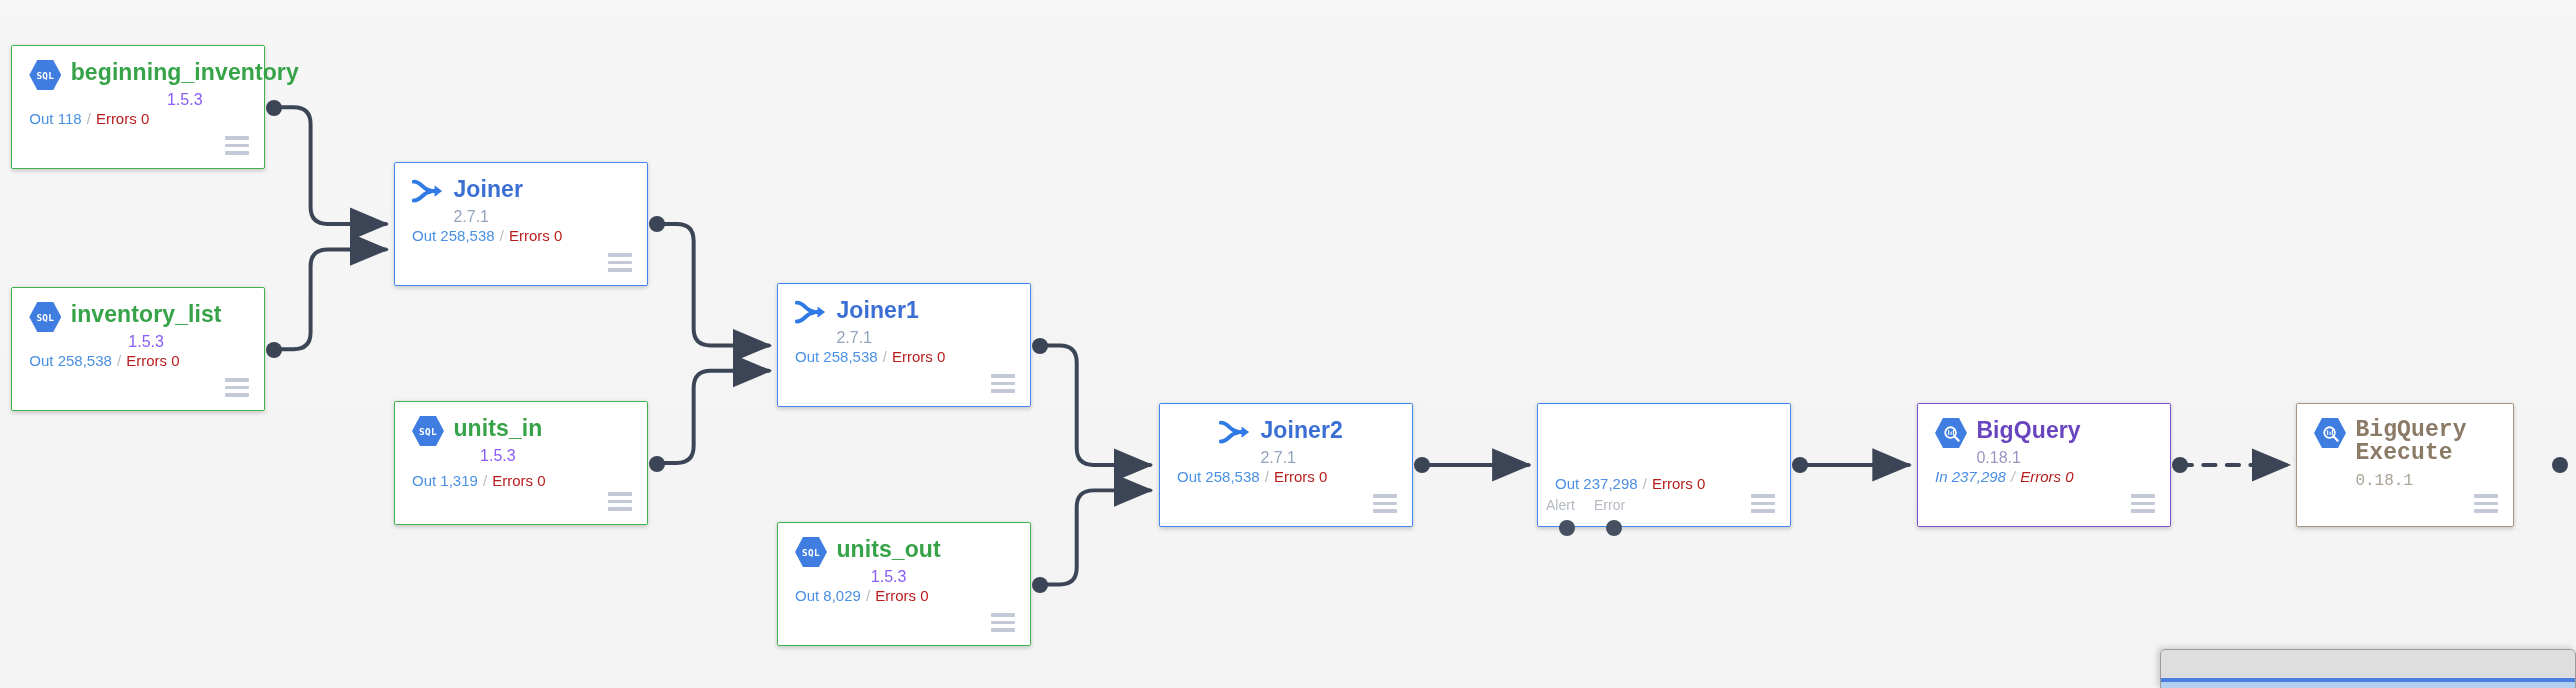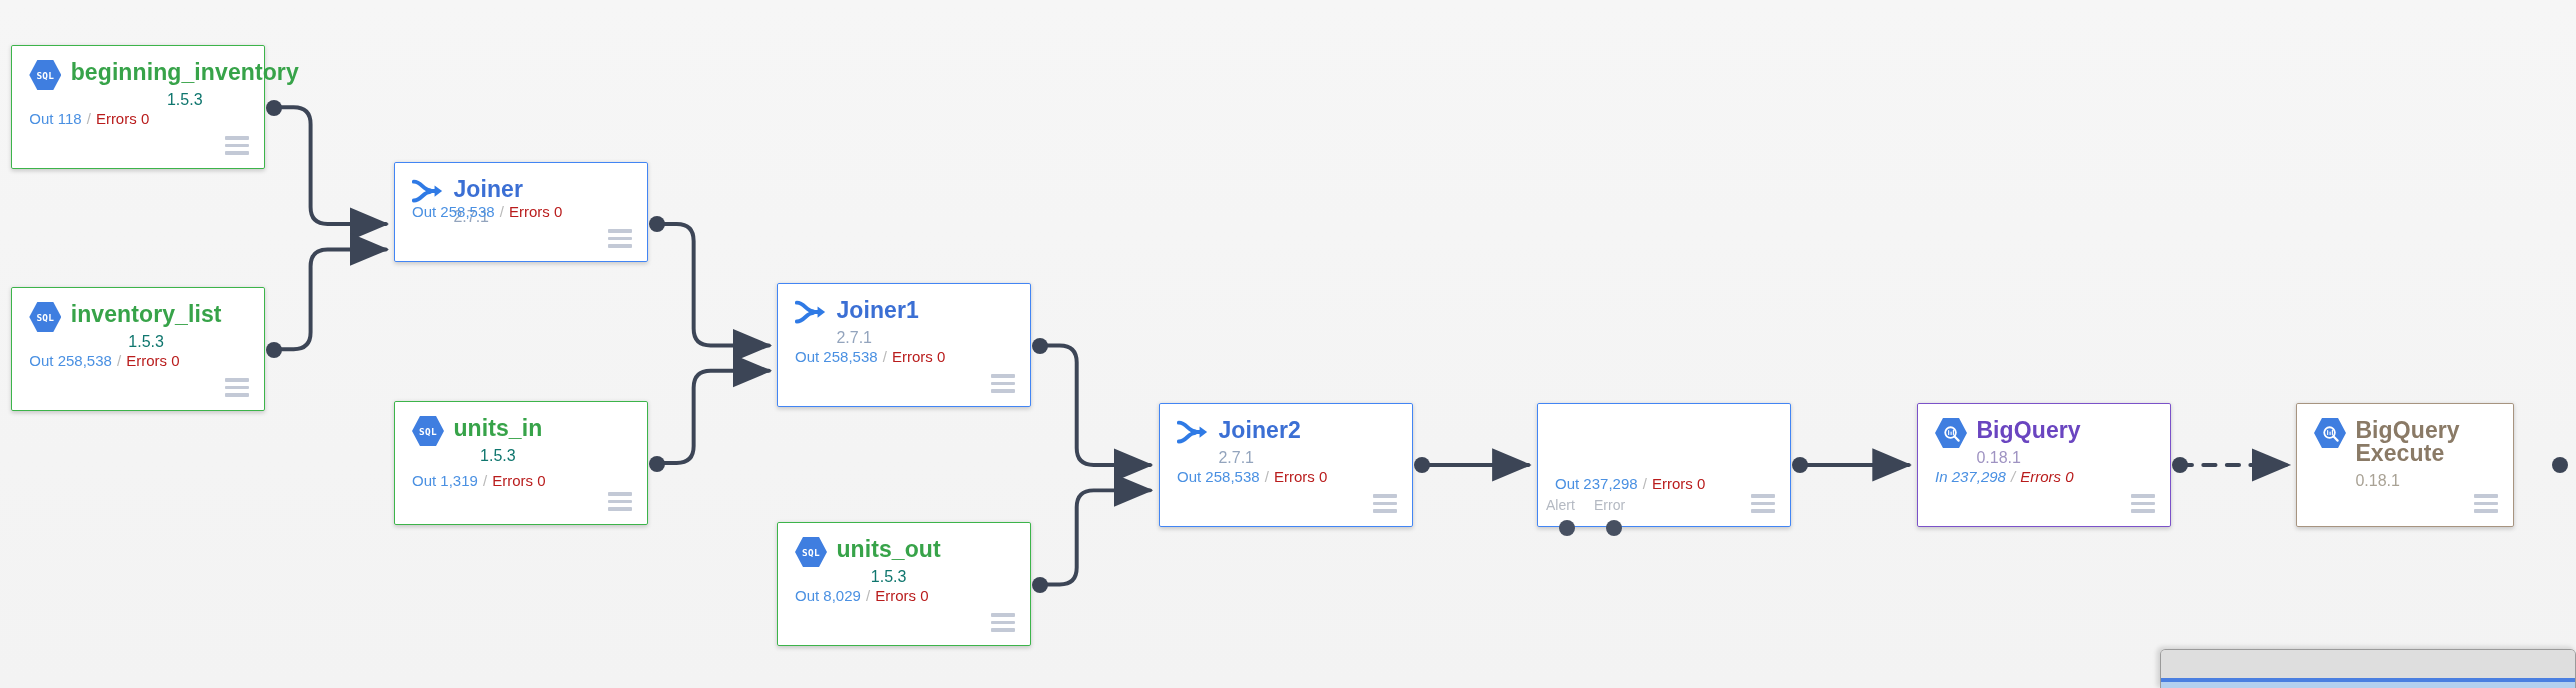--- a/index.html
+++ b/index.html
@@ -34,21 +34,21 @@
   .m-out{color:#4a90e2;}
   .m-sep{color:#b9b9b9;padding:0 0.9px;}
   .m-err{color:#b91c1c;}
   .hamb{position:absolute;right:15px;bottom:13px;width:24.5px;}
   .hamb i{display:block;height:3.8px;background:#c3c9d6;border-radius:0.9px;margin-bottom:3.8px;}
   .hamb i:last-child{margin-bottom:0;}
 
   
   .v-source{border-color:#3cb44a;text-align:center;}
   .v-source .nname{color:#37a349;}
-  .v-source .nver{color:#0f766e;}
+  .v-source .nver{color:#8b5cf6;}
   .v-transform{border-color:#4285f4;}
   .v-transform .nname{color:#3b6fd4;}
   .v-transform .nver{color:#93a4bd;}
   .v-sink{border-color:#7b52c9;}
   .v-sink .nname{color:#6a45c0;}
   .v-sink .nver{color:#9f93c2;}
   .v-action{border-color:#a79480;}
   .v-action .nname{color:#8a7a66;}
   .v-action .nver{color:#a9a295;}
 
@@ -211,21 +211,21 @@
       <span class="m-err"><span>Errors</span> <span>0</span></span>
     </div>
     <div class="hamb">
         <i></i>
         <i></i>
         <i></i>
       </div>
   </div>
   <div class="port" style="left:1032px;top:577px;"></div>
 
-  <div class="node v-transform" style="left:394px;top:162px;width:254px;height:100px;">
+  <div class="node v-transform" style="left:394px;top:162px;width:254px;height:124px;">
     <div class="hdr">
       <div class="ico">
         <svg class="joinico" viewBox="0 0 34 34" xmlns="http://www.w3.org/2000/svg">
           <path d="M2,6 C10,6 12,15 19,15 M2,26 C10,26 12,17 19,17" stroke="#2f7ae5" stroke-width="4.2" fill="none" stroke-linecap="round"></path>
           <path d="M17,16 H26" stroke="#2f7ae5" stroke-width="4.2" stroke-linecap="round"></path>
           <path d="M24,10 L32,16 L24,22 z" fill="#2f7ae5"></path>
         </svg>
       </div>
       <div class="titles">
         <span class="nname">Joiner</span>
@@ -265,21 +265,21 @@
       <span class="m-err"><span>Errors</span> <span>0</span></span>
     </div>
     <div class="hamb">
         <i></i>
         <i></i>
         <i></i>
       </div>
   </div>
   <div class="port" style="left:1032px;top:338px;"></div>
 
-  <div class="node v-transform" style="left:1159px;top:403px;width:254px;height:124px;">
+  <div class="node v-transform" style="left:1159px;top:403px;width:254px;height:124px;padding-left:42px;">
     <div class="hdr">
       <div class="ico">
         <svg class="joinico" viewBox="0 0 34 34" xmlns="http://www.w3.org/2000/svg">
           <path d="M2,6 C10,6 12,15 19,15 M2,26 C10,26 12,17 19,17" stroke="#2f7ae5" stroke-width="4.2" fill="none" stroke-linecap="round"></path>
           <path d="M17,16 H26" stroke="#2f7ae5" stroke-width="4.2" stroke-linecap="round"></path>
           <path d="M24,10 L32,16 L24,22 z" fill="#2f7ae5"></path>
         </svg>
       </div>
       <div class="titles">
         <span class="nname">Joiner2</span>
@@ -339,21 +339,21 @@
       <span class="m-err"><span>Errors</span> <span>0</span></span>
     </div>
     <div class="hamb">
         <i></i>
         <i></i>
         <i></i>
       </div>
   </div>
   <div class="port" style="left:2172px;top:457px;"></div>
 
-  <div class="node v-action" style="left:2296px;top:403px;width:218px;height:124px;">
+  <div class="node v-action" style="left:2296px;top:403px;width:218px;height:124px;font-family:Liberation Mono, monospace;">
     <div class="hdr">
       <div class="ico">
         <div class="hex" style="background:#3f7ee0;">
           <svg width="19" height="19" viewBox="0 0 20 20" xmlns="http://www.w3.org/2000/svg">
             <circle cx="9" cy="9" r="5.6" fill="none" stroke="#ffffff" stroke-width="1.9"></circle>
             <path d="M13,13 L17.5,17.5" stroke="#ffffff" stroke-width="2.3" stroke-linecap="round"></path>
             <path d="M7,7 v4 M9.6,8.4 v2.6 M12,6.4 v4.6" stroke="#ffffff" stroke-width="1.2" stroke-linecap="round"></path>
           </svg>
         </div>
       </div>

